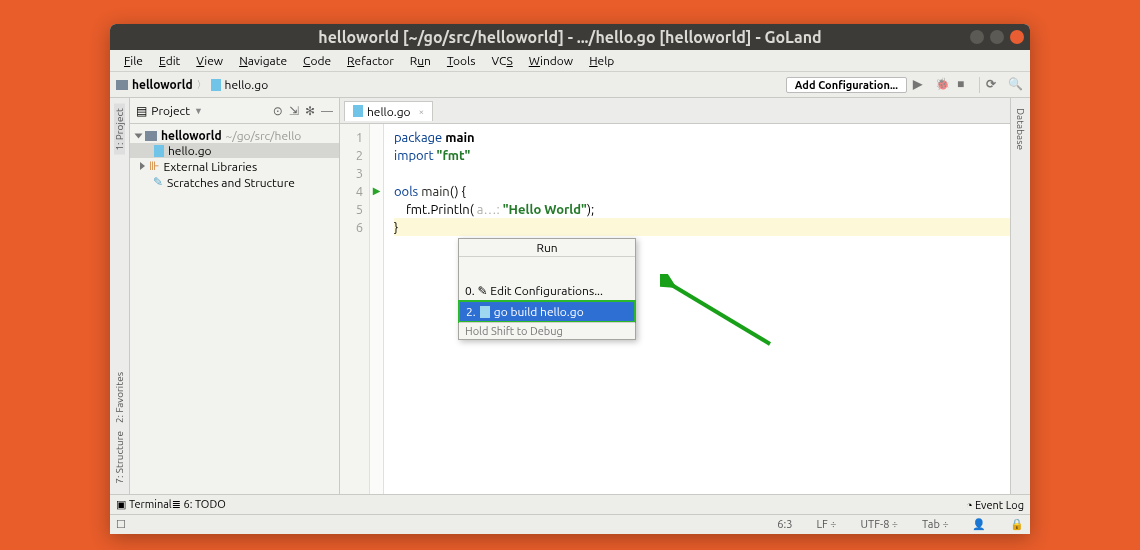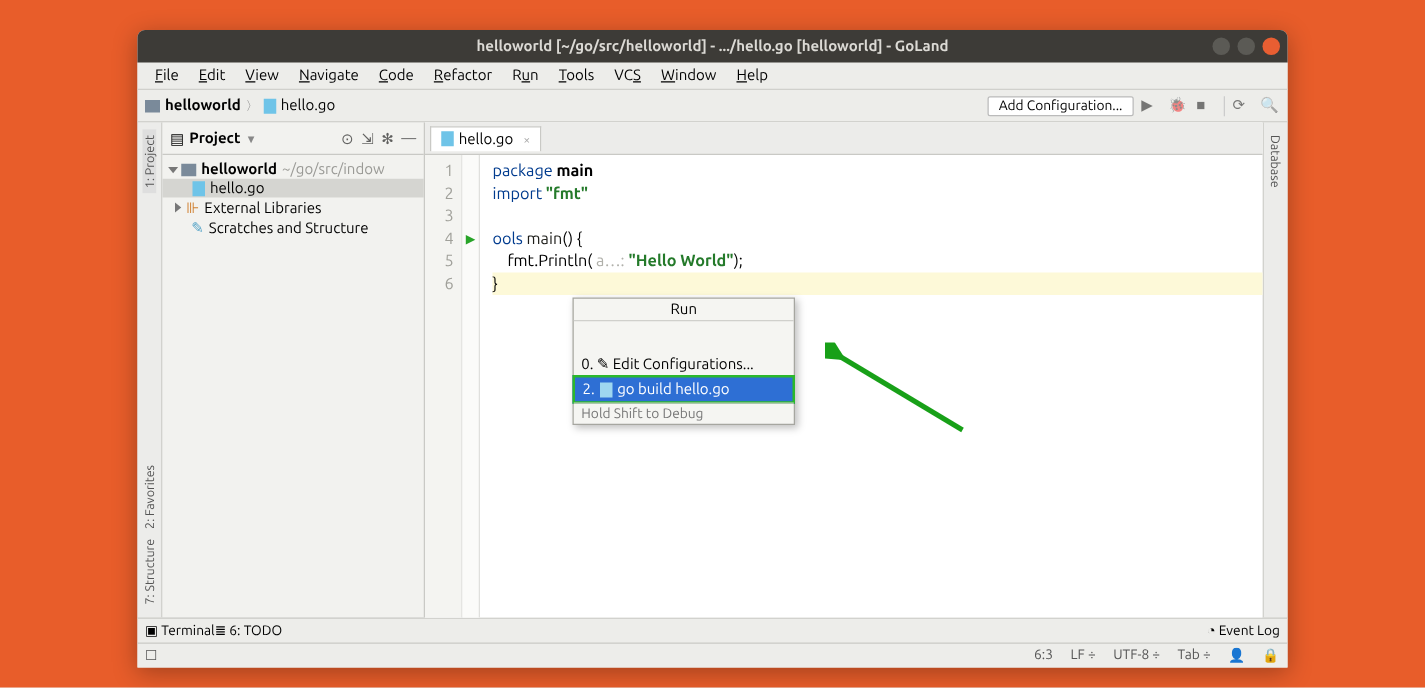--- a/index.html
+++ b/index.html
@@ -1,39 +1,39 @@
 <!DOCTYPE html>
 <html><head>
 <meta charset="utf-8">
 <style>
 * { margin: 0; padding: 0; box-sizing: border-box; font-family: "Ubuntu", "Segoe UI", sans-serif; }
 body { background: #e85d2a; width: 1140px; height: 550px; overflow: hidden; }
 .window { position: absolute; left: 110px; top: 24px; width: 920px; height: 510px; background: #f0f0ed; border-radius: 6px 6px 0 0; box-shadow: 0 4px 20px rgba(0,0,0,0.3); display: flex; flex-direction: column; }
-.titlebar { height: 26px; background: #3d3b37; border-radius: 6px 6px 0 0; display: flex; align-items: center; justify-content: center; position: relative; color: #dcdad5; font-size: 12px; font-weight: bold; }
+.titlebar { height: 26px; background: #3d3b37; border-radius: 6px 6px 0 0; display: flex; align-items: center; justify-content: center; position: relative; color: #dcdad5; font-size: 16px; font-weight: bold; }
 .window-controls { position: absolute; right: 6px; display: flex; gap: 6px; }
 .wc { width: 14px; height: 14px; border-radius: 50%; display: inline-block; }
 .wc.min { background: #5b5a55; }
 .wc.max { background: #5b5a55; }
 .wc.close { background: #e85e32; }
 .menubar { height: 22px; background: #ededea; display: flex; align-items: center; padding: 0 8px; gap: 4px; font-size: 12px; border-bottom: 1px solid #d0d0cc; }
 .menubar span { padding: 2px 6px; cursor: default; }
 .menubar span u { text-decoration: underline; }
 .toolbar { height: 26px; background: #ededea; display: flex; align-items: center; padding: 0 6px; border-bottom: 1px solid #c9c9c5; font-size: 12px; }
 .breadcrumb { display: flex; align-items: center; gap: 4px; }
 .bc-folder { width: 12px; height: 10px; background: #7a8a9a; display: inline-block; }
 .bc-go { width: 10px; height: 12px; background: #6fc4e8; display: inline-block; }
-.toolbar-right { margin-left: auto; display: flex; align-items: center; gap: 6px; }
+.toolbar-right { margin-left: auto; display: flex; align-items: center; gap: 6px; font-weight: bold; }
 .addconfig { background: #fff; border: 1px solid #bbb; padding: 1px 8px; font-size: 11px; border-radius: 2px; }
 .icon-btn { width: 16px; height: 16px; opacity: 0.5; }
 .main { flex: 1; display: flex; min-height: 0; }
 .left-gutter { width: 20px; background: #ececea; border-right: 1px solid #c9c9c5; display: flex; flex-direction: column; justify-content: space-between; align-items: center; padding: 6px 0; }
 .vtab { writing-mode: vertical-rl; transform: rotate(180deg); font-size: 10px; color: #555; padding: 4px 0; }
 .project-panel { width: 210px; background: #f2f2ef; border-right: 1px solid #c9c9c5; display: flex; flex-direction: column; font-size: 12px; }
 .pp-header { height: 26px; border-bottom: 1px solid #c9c9c5; display: flex; align-items: center; padding: 0 6px; gap: 4px; }
-.pp-header .title { font-weight: bold; }
+.pp-header .title { font-weight: normal; }
 .pp-tools { margin-left: auto; display: flex; gap: 6px; opacity: 0.6; }
 .tree { padding: 4px 0; }
 .tree-row { display: flex; align-items: center; padding: 1px 6px; gap: 4px; white-space: nowrap; overflow: hidden; }
 .tree-row.sel { background: #d5d5d1; }
 .indent1 { padding-left: 24px; }
 .indent0b { padding-left: 10px; }
 .tri { display: inline-block; width: 0; height: 0; border-top: 4px solid transparent; border-bottom: 4px solid transparent; border-left: 5px solid #777; }
 .tri.open { transform: rotate(90deg); }
 .dim { color: #9a9a96; }
 .editor-area { flex: 1; display: flex; flex-direction: column; background: #fff; position: relative; }
@@ -55,21 +55,21 @@
 .vtab2 { writing-mode: vertical-rl; font-size: 10px; color: #555; padding: 4px 0; }
 .popup { position: absolute; left: 118px; top: 114px; width: 178px; background: #f5f5f2; border: 1px solid #a6a6a0; box-shadow: 2px 2px 6px rgba(0,0,0,0.25); font-size: 12px; }
 .popup-title { text-align: center; padding: 2px 0; border-bottom: 1px solid #d0d0cc; }
 .popup-item { padding: 3px 6px; display: flex; align-items: center; gap: 4px; margin-top: 24px; }
 .popup-item.sel { background: #2e6fd4; color: #fff; border: 2px solid #2bb82b; margin: -1px; }
 .popup-hint { padding: 2px 6px; color: #777; font-size: 11px; border-top: 1px solid #d0d0cc; }
 .arrow { position: absolute; left: 320px; top: 150px; pointer-events: none; }
 .bottombar { height: 20px; background: #ededea; border-top: 1px solid #c9c9c5; display: flex; align-items: center; font-size: 11px; padding: 0 6px; }
 .bottombar .right { margin-left: auto; display: flex; gap: 4px; align-items: center; }
 .statusbar { height: 20px; background: #ededea; border-top: 1px solid #c9c9c5; display: flex; align-items: center; font-size: 11px; padding: 0 6px; color: #555; }
-.statusbar .right { margin-left: auto; display: flex; gap: 14px; }
+.statusbar .right { margin-left: auto; display: flex; gap: 24px; }
 .chev { color: #888; font-size: 10px; }
 </style>
 </head>
 <body>
 
 <div class="window">
   <div class="titlebar">
     <span>helloworld [~/go/src/helloworld] - .../hello.go [helloworld] - GoLand</span>
     <div class="window-controls">
       <span class="wc min"></span>
@@ -129,21 +129,21 @@
           <span>⇲</span>
           <span>✻</span>
           <span>—</span>
         </div>
       </div>
       <div class="tree">
         <div class="tree-row">
           <span class="tri open"></span>
           <span class="bc-folder"></span>
           <b>helloworld</b>
-          <span class="dim">~/go/src/indow</span>
+          <span class="dim">~/go/src/hello</span>
         </div>
         <div class="tree-row indent1 sel">
           <span class="bc-go"></span>
           <span>hello.go</span>
         </div>
         <div class="tree-row indent0b">
           <span class="tri"></span>
           <span style="color:#d08030">⊪</span>
           <span>External Libraries</span>
         </div>

